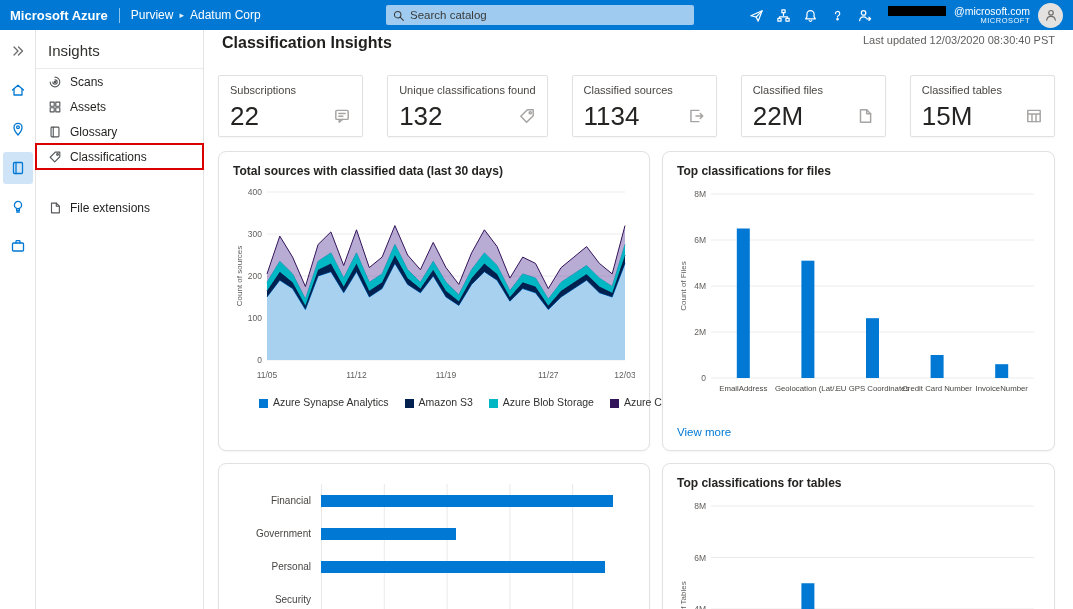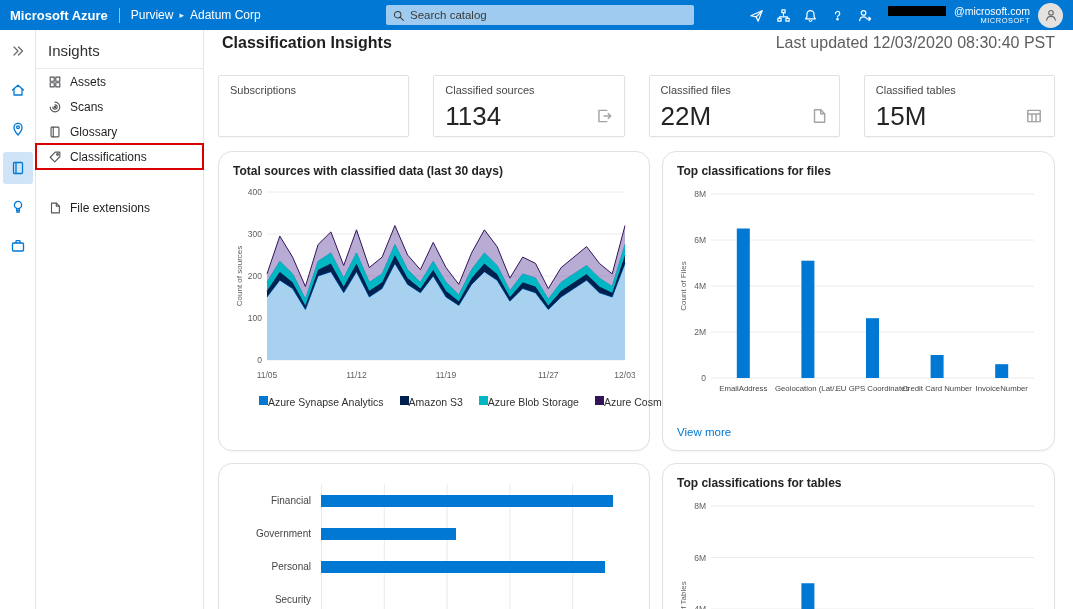--- a/index.html
+++ b/index.html
@@ -38,37 +38,37 @@
   .sidebar { width:168px; background:#fff; border-right:1px solid #e4e4e4; padding-top:8px; flex:none; }
   .sidebar-header { font-size:15px; color:#323130; padding:4px 12px 9px; border-bottom:1px solid #eceae8; }
   .side-item { display:flex; align-items:center; gap:8px; height:25px; padding:0 12px; font-size:12px; color:#201f1e; cursor:pointer; white-space:nowrap; }
   .side-item svg { width:14px; height:14px; color:#55575a; flex:none; }
   .side-item.annotated { outline:2px solid #da0000; outline-offset:-1px; }
   .side-spacer { height:26px; }
 
   .main { flex:1; display:flex; flex-direction:column; min-width:0; background:#fff; }
   .main-header { height:37px; display:flex; align-items:flex-start; justify-content:space-between; padding:4px 18px 0 18px; }
   .page-title { font-size:16px; font-weight:600; color:#201f1e; }
-  .last-updated { font-size:16px; color:#605e5c; }
+  .last-updated { font-size:11px; color:#605e5c; }
   .content { flex:1; padding:8px 18px 0 14px; overflow:hidden; }
 
   .stats-row { display:flex; gap:24px; height:62px; margin-bottom:14px; }
   .stat-card { flex:1; background:#fff; border:1px solid #e3e1df; border-radius:2px; padding:8px 11px 7px; display:flex; flex-direction:column; justify-content:space-between; box-shadow:0 1px 2px rgba(0,0,0,.04); }
   .stat-label { font-size:11px; color:#484644; white-space:nowrap; overflow:hidden; }
   .stat-bottom { display:flex; align-items:flex-end; justify-content:space-between; }
   .stat-value { font-size:26px; color:#252423; line-height:1; }
   .stat-icon { color:#a6a4a2; }
   .stat-icon svg { width:18px; height:18px; }
 
   .charts-grid { display:grid; grid-template-columns:432px minmax(0,1fr); gap:12px; }
-  .card { background:#fff; border:1px solid #e3e1df; border-radius:14px; padding:10px 14px; box-shadow:0 1px 2px rgba(0,0,0,.04); }
+  .card { background:#fff; border:1px solid #e3e1df; border-radius:8px; padding:10px 14px; box-shadow:0 1px 2px rgba(0,0,0,.04); }
   .card-title { font-size:12px; font-weight:700; color:#252423; margin:2px 0 6px; }
 
   .legend { display:flex; gap:16px; align-items:center; padding-left:26px; margin-top:2px; }
-  .legend-item { display:flex; align-items:flex-start; }
+  .legend-item { display:flex; align-items:flex-end; gap:5px; }
   .swatch { width:9px; height:9px; display:inline-block; flex:none; }
   .legend-label { font-size:10.5px; color:#323130; white-space:nowrap; }
 
   .view-more { font-size:11.5px; color:#0078d4; cursor:pointer; display:inline-block; margin-top:2px; text-decoration:none; }
 
   .hbar { margin-top:10px; }
   .hbar-row { display:flex; align-items:stretch; height:33px; }
   .hbar-label { width:88px; text-align:right; padding-right:10px; font-size:10px; color:#484644; flex:none; display:flex; align-items:center; justify-content:flex-end; }
   .hbar-track { flex:1; position:relative; background-image:linear-gradient(to right,#e9e9e9 1px,transparent 1px); background-size:20% 100%; display:flex; align-items:center; }
   .hbar-bar { height:12px; }
@@ -185,34 +185,34 @@
             <path d="M6 5V3.5a.8.8 0 0 1 .8-.8h2.4a.8.8 0 0 1 .8.8V5"></path>
           </svg>
         </div>
       </nav>
 
     <aside class="sidebar">
       <div class="sidebar-header">Insights</div>
       <div id="sideItems">
           <div class="side-item">
             <svg viewBox="0 0 16 16" fill="none" stroke="currentColor" stroke-width="1.3" stroke-linecap="round" stroke-linejoin="round">
+              <path d="M8 2.5a5.5 5.5 0 1 1-5.5 5.5"></path>
+              <path d="M8 5.5A2.5 2.5 0 1 1 5.5 8"></path>
+              <circle cx="8" cy="8" r="0.8"></circle>
+            </svg>
+            <span class="side-label">Scans</span>
+          </div>
+          <div class="side-item">
+            <svg viewBox="0 0 16 16" fill="none" stroke="currentColor" stroke-width="1.3" stroke-linecap="round" stroke-linejoin="round">
               <rect x="2.5" y="2.5" width="4.6" height="4.6"></rect>
               <rect x="8.9" y="2.5" width="4.6" height="4.6"></rect>
               <rect x="2.5" y="8.9" width="4.6" height="4.6"></rect>
               <rect x="8.9" y="8.9" width="4.6" height="4.6"></rect>
             </svg>
             <span class="side-label">Assets</span>
-          </div>
-          <div class="side-item">
-            <svg viewBox="0 0 16 16" fill="none" stroke="currentColor" stroke-width="1.3" stroke-linecap="round" stroke-linejoin="round">
-              <path d="M8 2.5a5.5 5.5 0 1 1-5.5 5.5"></path>
-              <path d="M8 5.5A2.5 2.5 0 1 1 5.5 8"></path>
-              <circle cx="8" cy="8" r="0.8"></circle>
-            </svg>
-            <span class="side-label">Scans</span>
           </div>
           <div class="side-item">
             <svg viewBox="0 0 16 16" fill="none" stroke="currentColor" stroke-width="1.3" stroke-linecap="round" stroke-linejoin="round">
               <rect x="3.5" y="2.5" width="9" height="11" rx="1"></rect>
               <path d="M6 2.5v11"></path>
             </svg>
             <span class="side-label">Glossary</span>
           </div>
           <div class="side-item annotated">
             <svg viewBox="0 0 16 16" fill="none" stroke="currentColor" stroke-width="1.3" stroke-linecap="round" stroke-linejoin="round">
@@ -235,20 +235,38 @@
     <main class="main">
       <div class="main-header">
         <div class="page-title">Classification Insights</div>
         <div class="last-updated">Last updated 12/03/2020 08:30:40 PST</div>
       </div>
 
       <div class="content">
         <div class="stats-row" id="statsRow">
             <div class="stat-card">
               <div class="stat-label">Subscriptions</div>
+              <div class="stat-bottom">
+                <div class="stat-value">22</div>
+                <div class="stat-icon"><svg viewBox="0 0 16 16" fill="none" stroke="currentColor" stroke-width="1.3" stroke-linecap="round" stroke-linejoin="round">
+                    <rect x="2.5" y="3" width="11" height="8" rx="1"></rect>
+                    <path d="M5.5 11v2.6L8.4 11"></path>
+                    <path d="M5.2 5.7h5.6M5.2 8.2h3.6"></path>
+                  </svg></div>
+              </div>
+            </div>
+            <div class="stat-card">
+              <div class="stat-label">Unique classifications found</div>
+              <div class="stat-bottom">
+                <div class="stat-value">132</div>
+                <div class="stat-icon"><svg viewBox="0 0 16 16" fill="none" stroke="currentColor" stroke-width="1.3" stroke-linecap="round" stroke-linejoin="round">
+                    <path d="M2.5 8.3 8.3 2.5h5.2v5.2L7.7 13.5z"></path>
+                    <circle cx="10.9" cy="5.1" r="1"></circle>
+                  </svg></div>
+              </div>
             </div>
             <div class="stat-card">
               <div class="stat-label">Classified sources</div>
               <div class="stat-bottom">
                 <div class="stat-value">1134</div>
                 <div class="stat-icon"><svg viewBox="0 0 16 16" fill="none" stroke="currentColor" stroke-width="1.3" stroke-linecap="round" stroke-linejoin="round">
                     <path d="M10.5 3H3.5v10h7"></path>
                     <path d="M8 8h6M11.8 5.8 14 8l-2.2 2.2"></path>
                   </svg></div>
               </div>

